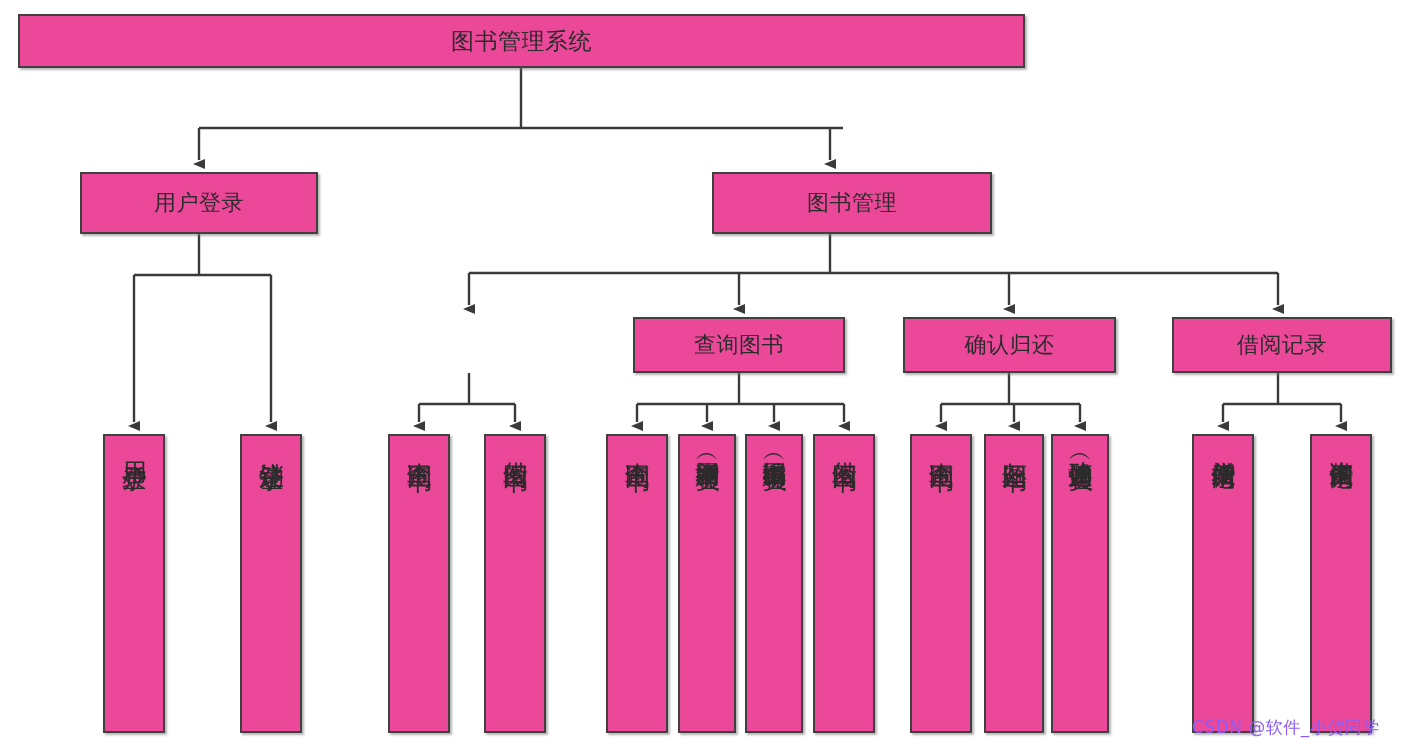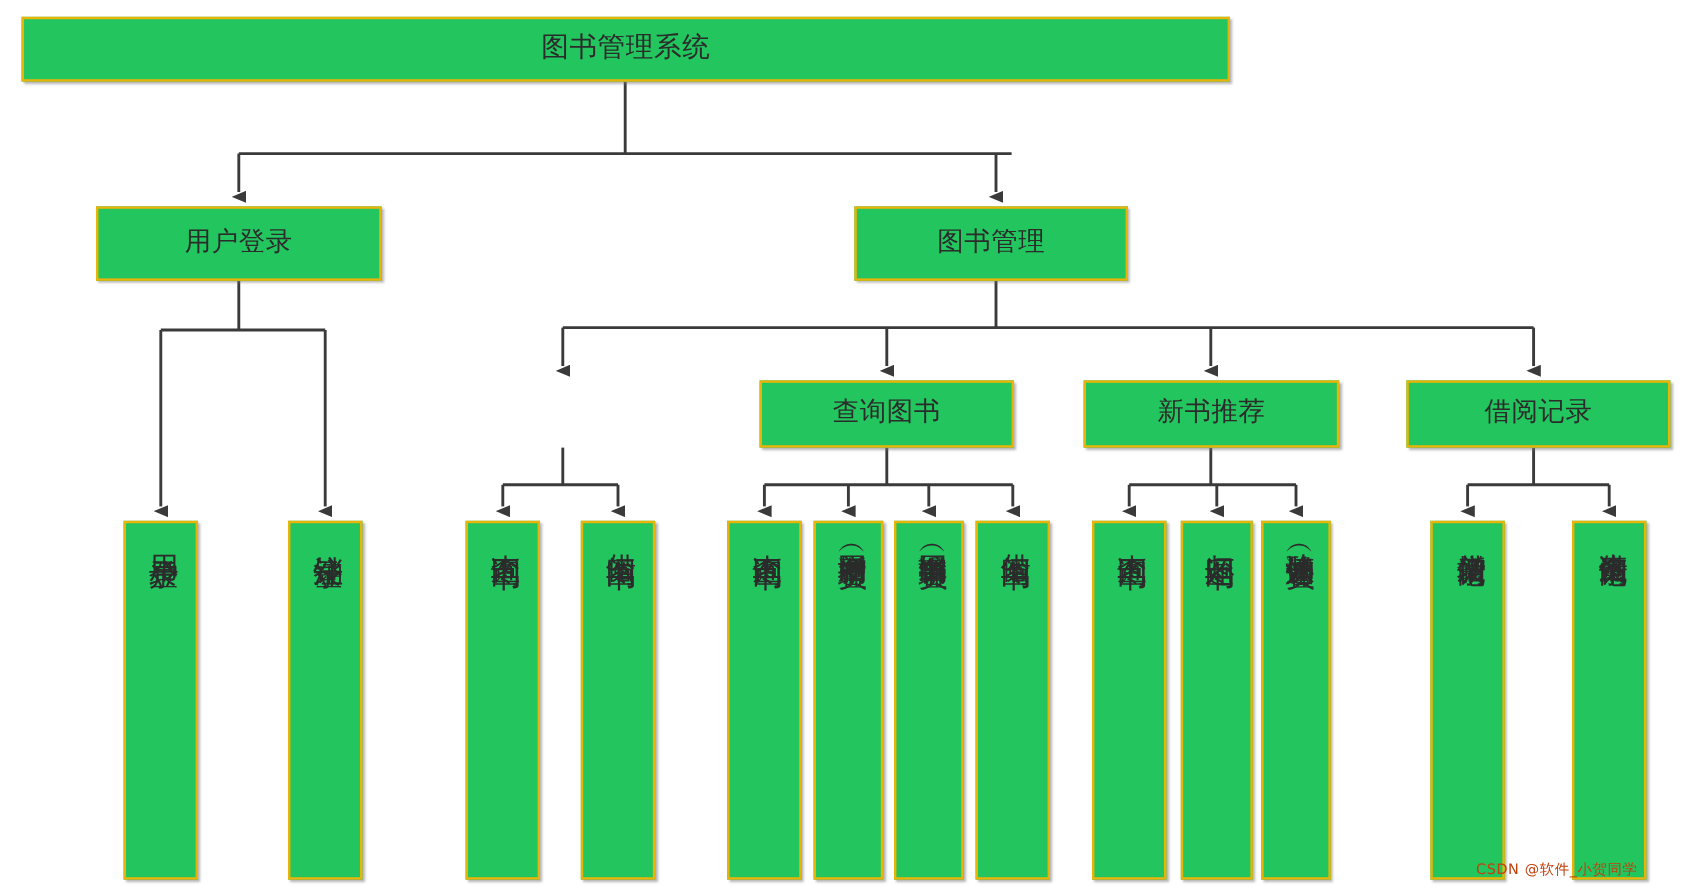--- a/index.html
+++ b/index.html
@@ -21,28 +21,27 @@
     position: absolute;
     left: 0;
     top: 0;
     width: 1405px;
     height: 747px;
     pointer-events: none;
   }
   .node {
     position: absolute;
     box-sizing: border-box;
-    background: #22c55e;
-    border: 2px solid #eab308;
+    background: #ec4899;
+    border: 2px solid #404040;
     box-shadow: 2px 2px 2px rgba(120,120,120,0.55);
     display: flex;
     align-items: center;
     justify-content: center;
     color: #2b2b2b;
-    font-family: Liberation Mono, monospace;
   }
   .node .lbl {
     display: block;
     text-align: center;
     line-height: 1.0;
     white-space: pre;
   }
   .node.horiz .lbl {
     font-size: 22px;
     letter-spacing: 0.5px;
@@ -61,25 +60,24 @@
     font-size: 25px;
     line-height: 1.12;
     letter-spacing: 2px;
   }
   .node.vert.tall .lbl {
     font-size: 24px;
     letter-spacing: 1px;
   }
   .watermark {
     position: absolute;
-    font-size: 12px;
-    color: #c2410c;
+    font-size: 17px;
+    color: #8b5cf6;
     white-space: nowrap;
     letter-spacing: 0.5px;
-    padding-left: 38px;
   }
 </style>
 </head>
 <body>
 
 <div id="canvas">
 
   <svg class="connectors" viewBox="0 0 1405 747" xmlns="http://www.w3.org/2000/svg">
     <defs>
       <marker id="arrow" markerWidth="10" markerHeight="12" refX="1" refY="6" orient="auto" markerUnits="userSpaceOnUse">
@@ -130,29 +128,29 @@
     </g>
   </svg>
 
   <div class="node root horiz" style="left: 18px; top: 14px; width: 1007px; height: 54px;">
     <span class="lbl">图书管理系统</span>
   </div>
 
   <div class="node horiz" style="left: 80px; top: 172px; width: 238px; height: 62px;">
     <span class="lbl">用户登录</span>
   </div>
-  <div class="node horiz" style="left: 712px; top: 172px; width: 228px; height: 62px;">
+  <div class="node horiz" style="left: 712px; top: 172px; width: 280px; height: 62px;">
     <span class="lbl">图书管理</span>
   </div>
 
   <div class="node horiz" style="left: 633px; top: 317px; width: 212px; height: 56px;">
     <span class="lbl">查询图书</span>
   </div>
   <div class="node horiz" style="left: 903px; top: 317px; width: 213px; height: 56px;">
-    <span class="lbl">新书推荐</span>
+    <span class="lbl">确认归还</span>
   </div>
   <div class="node horiz" style="left: 1172px; top: 317px; width: 220px; height: 56px;">
     <span class="lbl">借阅记录</span>
   </div>
 
   <div id="leaf-host">
       <div class="node vert" style="left: 103px; top: 434px; width: 62px; height: 299px;">
         <span class="lbl">用户登录</span>
       </div>
       <div class="node vert" style="left: 240px; top: 434px; width: 62px; height: 299px;">

